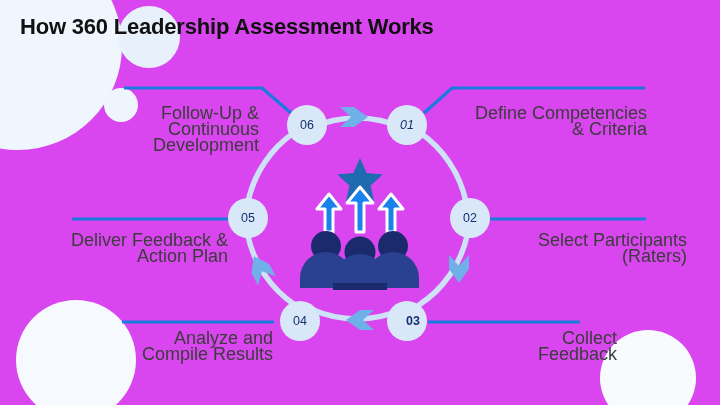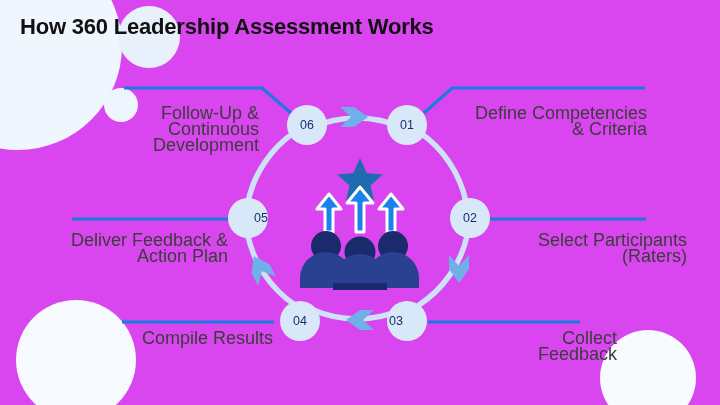--- a/index.html
+++ b/index.html
@@ -174,43 +174,44 @@
         <path d="M 367,288 L 367,278 A 26 26 0 0 1 419,278 L 419,288 Z" fill="#2a4090"></path>
 
         <circle cx="360" cy="252" r="15.5" fill="#1a2a6c"></circle>
         <path d="M 333,288 L 333,281 A 27 27 0 0 1 387,281 L 387,288 Z" fill="#2a4090"></path>
 
         <rect x="333" y="283" width="54" height="7" fill="#1a2a6c"></rect>
       </g>
     </g>
   </svg>
 
-  <div class="node-num" style="left:387px; top:105px;">01</div>
+  <div class="node-num" style="left:387px; top:105px;font-style:italic;">01</div>
   <div class="node-num" style="left:450px; top:198px;">02</div>
-  <div class="node-num" style="left:376px; top:301px;">03</div>
+  <div class="node-num" style="left:393px; top:301px;font-weight:bold;">03</div>
   <div class="node-num" style="left:280px; top:301px;">04</div>
-  <div class="node-num" style="left:228px; top:198px;text-align:right;">05</div>
+  <div class="node-num" style="left:228px; top:198px;">05</div>
   <div class="node-num" style="left:287px; top:105px;">06</div>
 
   <div class="step-label right lbl-01">
     <div>Define Competencies</div>
     <div>&amp; Criteria</div>
   </div>
 
   <div class="step-label right lbl-03">
     <div>Collect</div>
     <div>Feedback</div>
   </div>
 
   <div class="step-label right lbl-02">
     <div>Select Participants</div>
     <div>(Raters)</div>
   </div>
 
   <div class="step-label left lbl-04">
+    <div>Analyze and</div>
     <div>Compile Results</div>
   </div>
 
   <div class="step-label left lbl-05">
     <div>Deliver Feedback &amp;</div>
     <div>Action Plan</div>
   </div>
 
   <div class="step-label left lbl-06">
     <div>Follow-Up &amp; Continuous</div>

